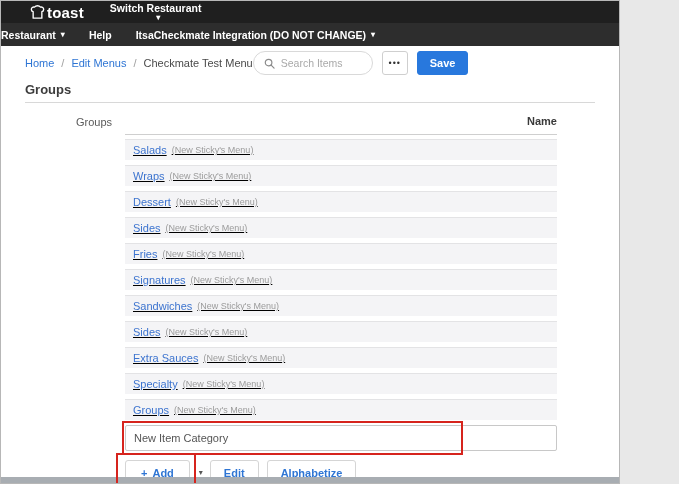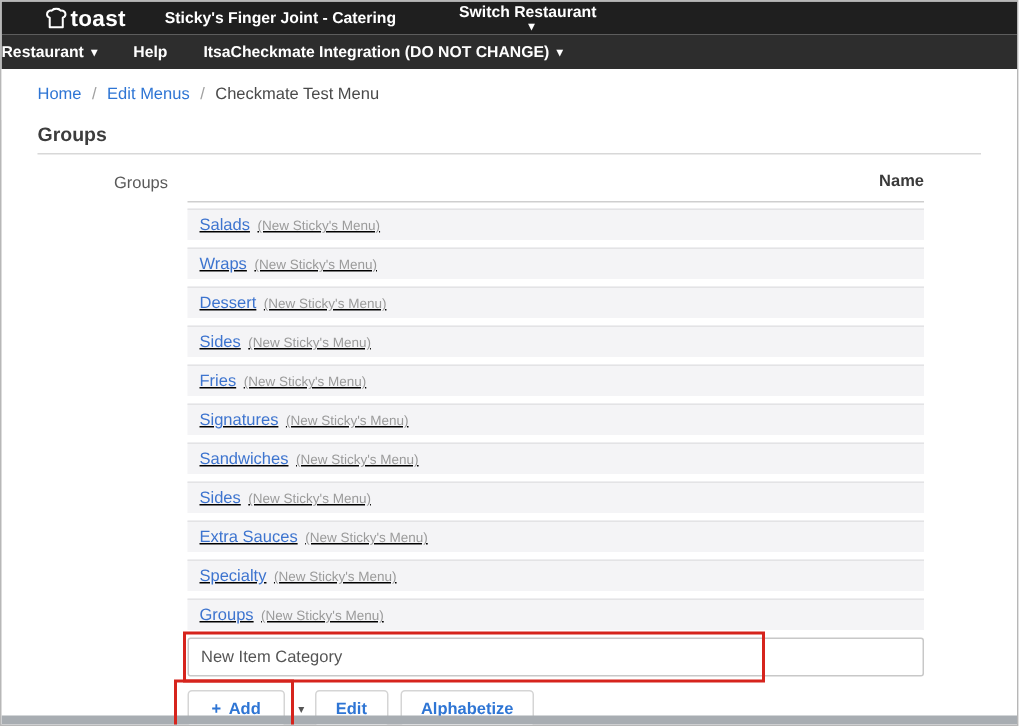--- a/index.html
+++ b/index.html
@@ -3,21 +3,21 @@
 <meta charset="utf-8">
 <style>
   * { box-sizing: border-box; margin: 0; padding: 0; }
   html,body { background:#e8e8e8; }
   body {
     font-family: "Liberation Sans", sans-serif;
     width: 679px; height: 484px;
   }
   .frame {
     position: relative;
-    width: 679px; height: 484px;
+    width: 620px; height: 484px;
     border: 1px solid #b7b7b7;
     background: #ffffff;
     overflow: hidden;
   }
 
   
   .topbar-primary {
     height: 22px; background: #1f1f1f;
     display: flex; align-items: center;
     padding-left: 29px; color: #fff;
@@ -151,21 +151,20 @@
 
   <div class="topbar-primary">
     <div class="logo">
       <span class="logo-icon">
         <svg width="15" height="15" viewBox="0 0 20 20" fill="none">
           <path d="M4.2 17.5 V9 C2.6 8.6 1.8 7.4 1.8 6 C1.8 3.8 3.8 2.4 6 2.8 C7 1.6 8.4 1 10 1 C11.6 1 13 1.6 14 2.8 C16.2 2.4 18.2 3.8 18.2 6 C18.2 7.4 17.4 8.6 15.8 9 V17.5 Z" stroke="#ffffff" stroke-width="1.8" stroke-linejoin="round"></path>
         </svg>
       </span>
       <span class="logo-text">toast</span>
     </div>
-    <span class="topbar-restaurant">Sticky's Finger Joint - Catering</span>
     <span class="topbar-switch">
       <span>Switch Restaurant</span>
       <span class="caret">▾</span>
     </span>
   </div>
 
   <div class="topbar-secondary">
     <span class="nav-item">
       <span>Restaurant</span>
       <span class="caret">▾</span>
@@ -179,20 +178,33 @@
     </span>
   </div>
 
   <div class="crumb-bar">
     <div class="breadcrumb">
       <a class="crumb-link">Home</a>
       <span class="crumb-sep">/</span>
       <a class="crumb-link">Edit Menus</a>
       <span class="crumb-sep">/</span>
       <span class="crumb-current">Checkmate Test Menu</span>
+    </div>
+    <div class="toolbar">
+      <div class="search-pill">
+        <span class="search-icon">
+          <svg width="11" height="11" viewBox="0 0 12 12" fill="none">
+            <circle cx="5" cy="5" r="3.6" stroke="#8a8a8a" stroke-width="1.3"></circle>
+            <line x1="7.8" y1="7.8" x2="11" y2="11" stroke="#8a8a8a" stroke-width="1.3" stroke-linecap="round"></line>
+          </svg>
+        </span>
+        <input type="text" placeholder="Search Items" style="">
+      </div>
+      <button class="more-btn">•••</button>
+      <button class="save-btn">Save</button>
     </div>
   </div>
 
   <div class="page-title-wrap">
     <div class="page-title">Groups</div>
     <div class="title-rule"></div>
   </div>
 
   <div class="table-section">
     <div class="table-row-label">Groups</div>

